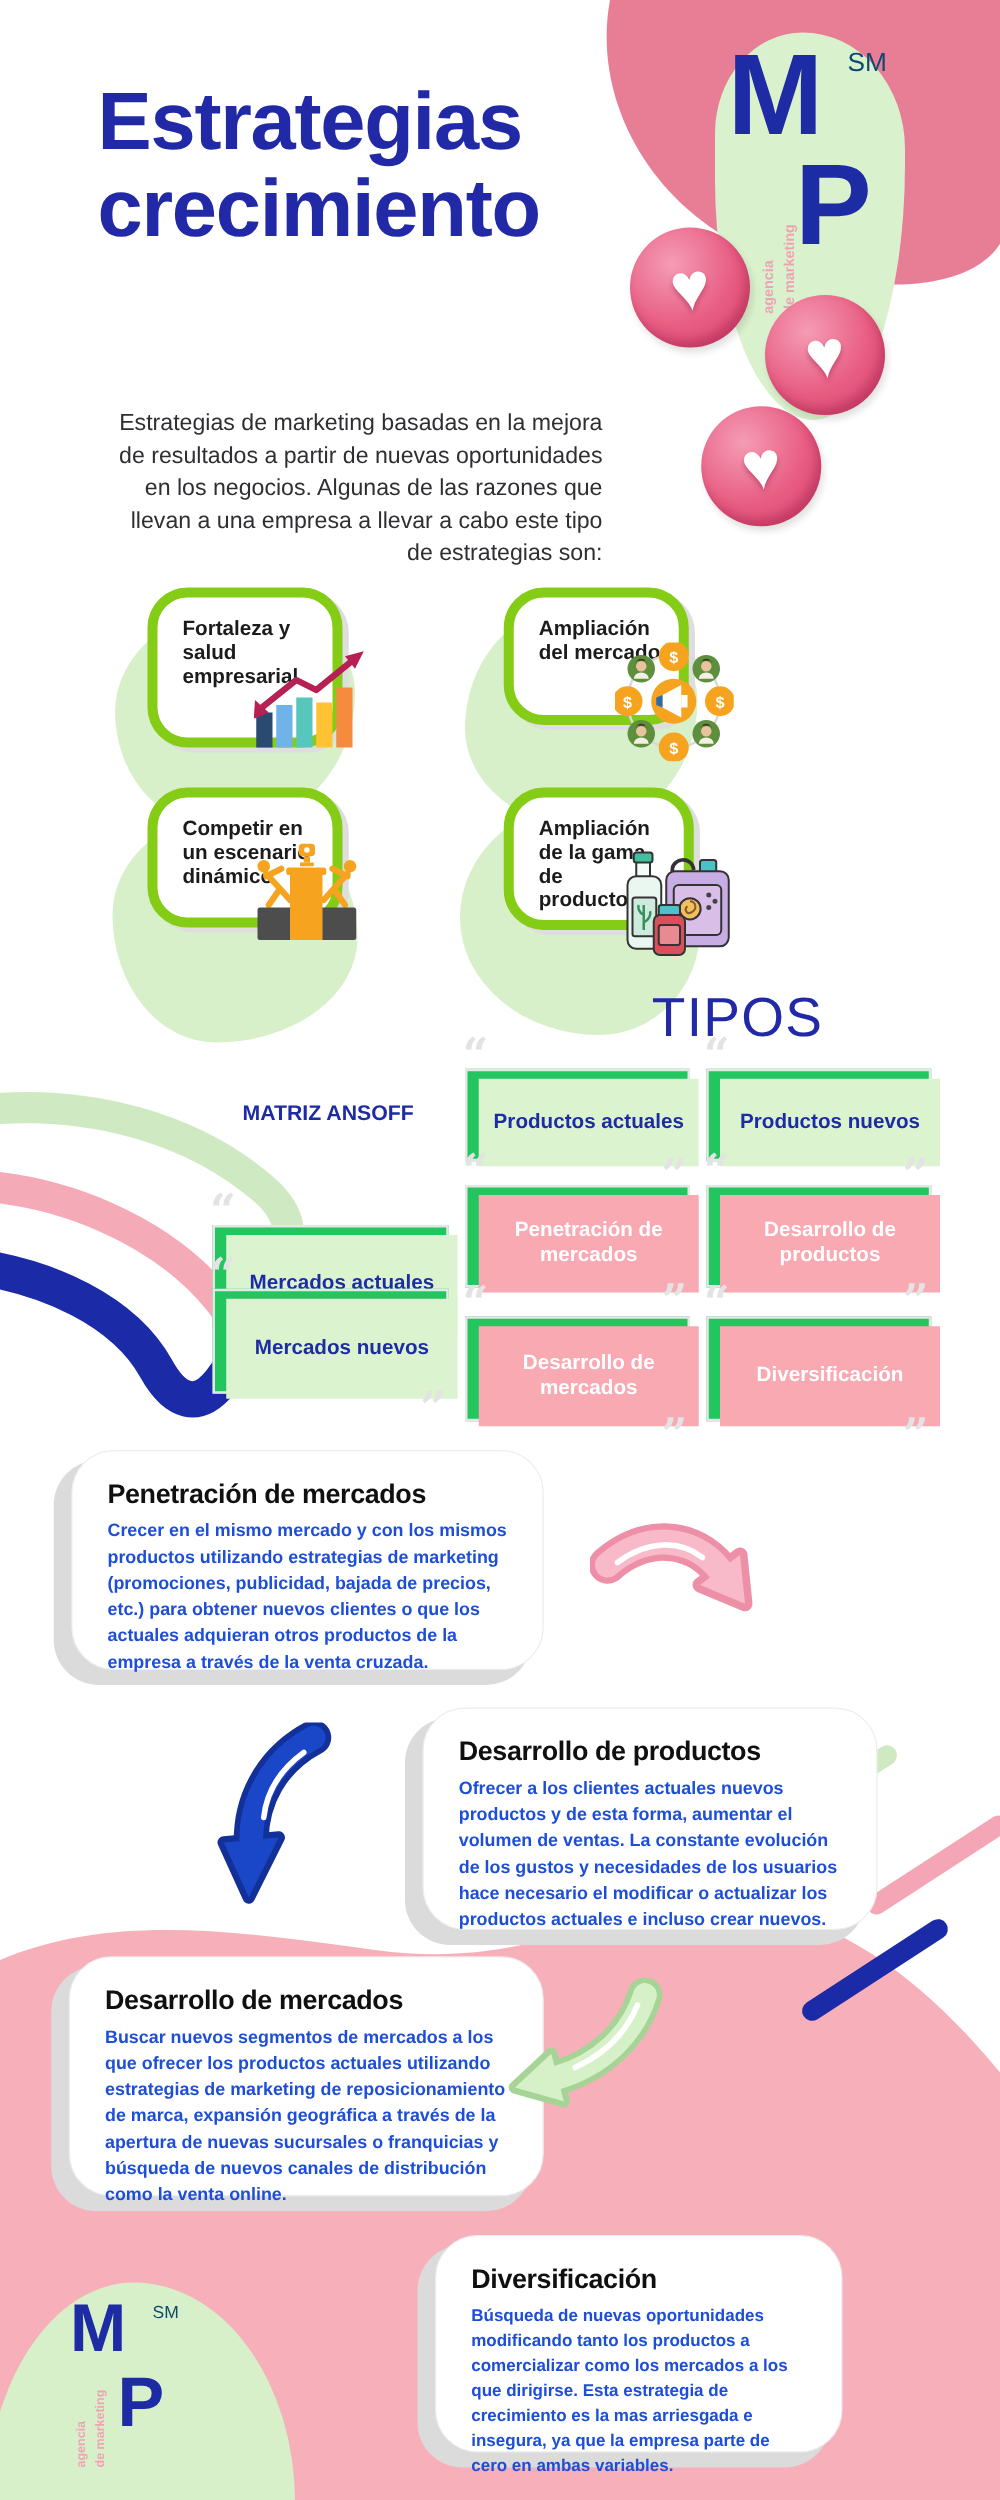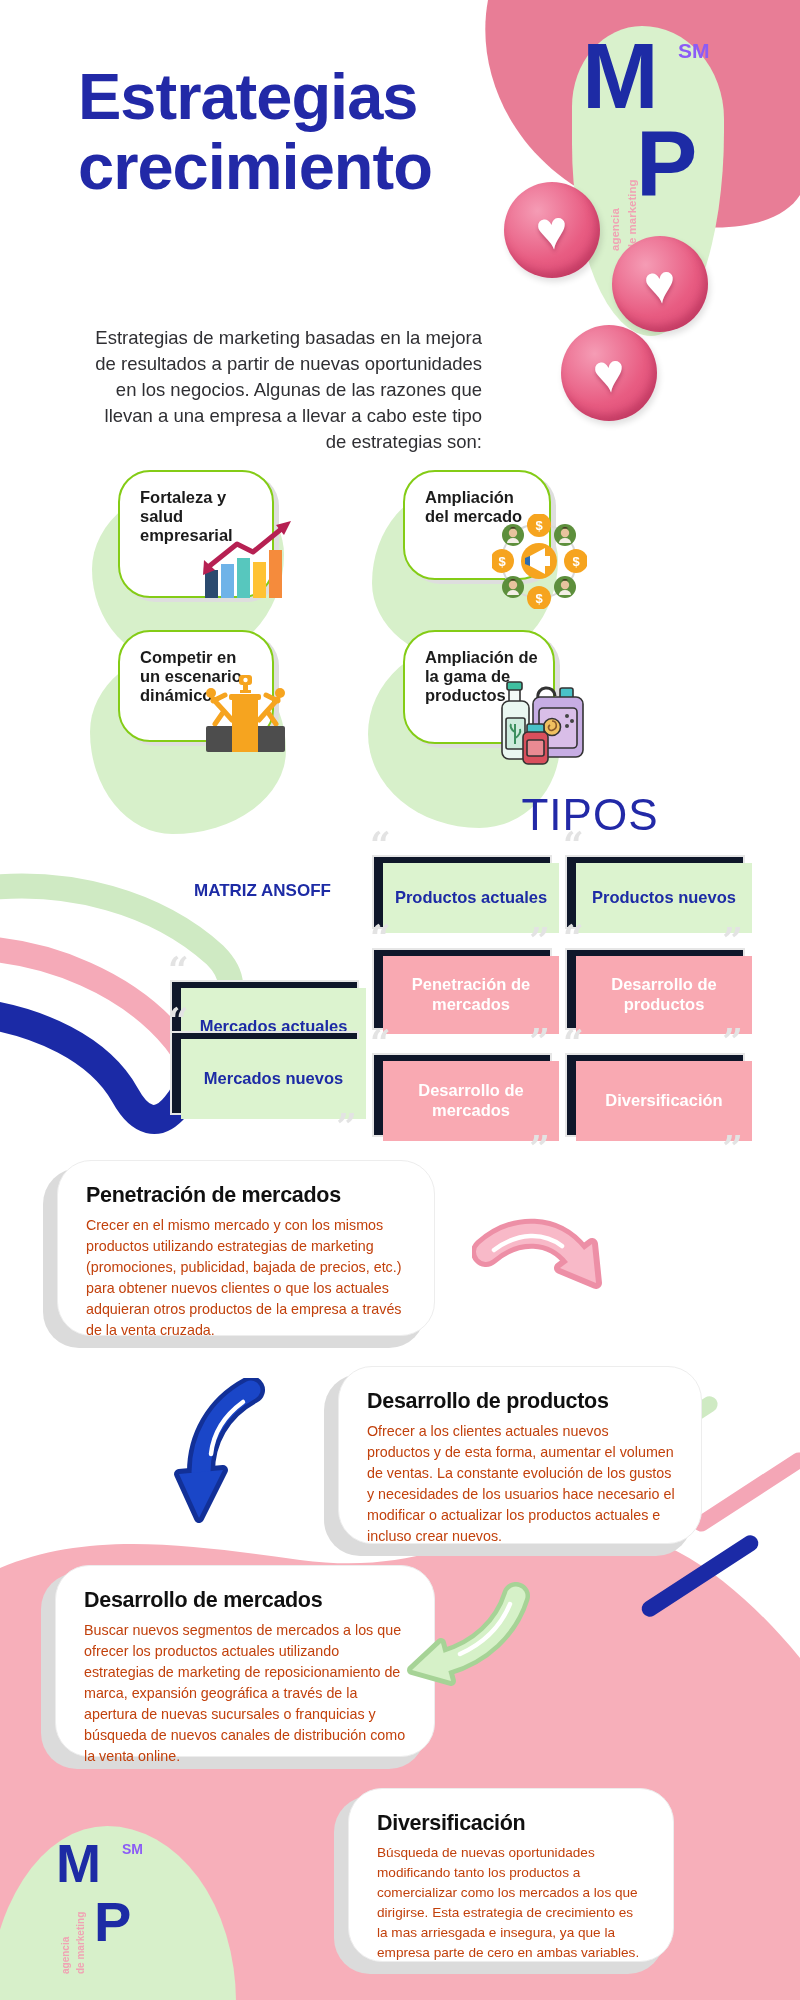--- a/index.html
+++ b/index.html
@@ -5,64 +5,64 @@
   html,body{margin:0;padding:0;background:#f2f2f2;}
   .canvas{position:relative;width:800px;height:2000px;background:#ffffff;overflow:hidden;
           font-family:"Liberation Sans",sans-serif;color:#222;}
   .abs{position:absolute;}
 
   
   .topblob-svg{left:460px;top:0;z-index:1;}
   .green-blob-top{left:572px;top:26px;width:152px;height:310px;background:#D9F1CC;z-index:2;
       border-radius:46% 54% 48% 52% / 26% 30% 66% 62%;}
   .logo-letter{color:#1D2BA5;font-weight:800;z-index:3;line-height:1;}
-  .logo-sm{color:#8b5cf6;font-weight:700;z-index:3;line-height:1;}
+  .logo-sm{color:#0c4a6e;font-weight:400;z-index:3;line-height:1;}
   .tagline{color:#F0A3B4;z-index:3;line-height:1.5;font-weight:bold;}
   .heart{border-radius:50%;display:flex;align-items:center;justify-content:center;z-index:4;
       background:radial-gradient(circle at 35% 30%, #F59CB5 0%, #E85C82 55%, #D94570 100%);
       box-shadow:inset -4px -6px 8px rgba(140,20,60,.35), 2px 4px 6px rgba(0,0,0,.12);}
   .heart span{color:#fff;text-shadow:0 3px 4px rgba(150,30,70,.45);transform:rotate(-6deg);}
 
   
   .title{left:78px;top:62px;width:440px;color:#2229A7;font-weight:800;font-size:65px;
       line-height:1.07;letter-spacing:-1px;z-index:5;}
   .title span{display:block;}
   .intro{left:80px;top:325px;width:402px;font-size:18.5px;line-height:1.4;color:#2F2F33;z-index:5;text-align:right;}
 
   
   .blob{background:#D7F0CA;z-index:1;}
   .b1{left:92px;top:482px;width:192px;height:182px;border-radius:58% 42% 55% 45% / 48% 40% 60% 52%;}
   .b2{left:372px;top:486px;width:186px;height:176px;border-radius:45% 55% 48% 52% / 55% 42% 58% 45%;}
   .b3{left:90px;top:648px;width:196px;height:186px;border-radius:52% 48% 58% 42% / 45% 55% 45% 55%;}
   .b4{left:368px;top:640px;width:192px;height:188px;border-radius:55% 45% 42% 58% / 50% 55% 45% 50%;}
-  .rcard{background:#fff;border:2px solid #84cc16;border-radius:32px;z-index:2;
+  .rcard{background:#fff;border:8px solid #84cc16;border-radius:32px;z-index:2;
       box-shadow:5px 4px 0 #DEDEDE;padding:16px 14px 10px 20px;box-sizing:border-box;}
   .rcard .rtitle{font-weight:800;font-size:16.5px;line-height:1.15;color:#1B1B1B;}
   .icon{z-index:3;}
 
   
   .tipos{left:505px;top:790px;width:170px;text-align:center;color:#2229A7;font-weight:400;
       font-size:44px;letter-spacing:1px;z-index:5;}
   .matriz-label{left:170px;top:855px;width:185px;height:72px;display:flex;align-items:center;
       justify-content:center;color:#1D2BA5;font-weight:800;font-size:17px;z-index:5;text-align:center;}
-  .mcell{background:#0f172a;border:2px solid #E6E6E6;z-index:4;text-decoration:underline;}
+  .mcell{background:#22c55e;border:2px solid #E6E6E6;z-index:4;text-decoration:underline;}
   .mcell::before{content:"\201C";position:absolute;top:-34px;left:-4px;font-size:36px;font-weight:bold;
       color:#E3E3E3;font-family:"DejaVu Serif",serif;}
   .mcell::after{content:"\201D";position:absolute;bottom:-34px;right:0px;font-size:36px;font-weight:bold;
       color:#E3E3E3;font-family:"DejaVu Serif",serif;}
   .mfill{position:absolute;left:9px;top:6px;width:100%;height:100%;display:flex;align-items:center;
       justify-content:center;text-align:center;font-weight:800;font-size:16.5px;line-height:1.2;padding:0 8px;box-sizing:border-box;}
   .mfill.green{background:#DCF3CF;color:#1D2BA5;}
   .mfill.pink{background:#F9A9B2;color:#ffffff;}
 
   
   .scard{background:#fff;border:1px solid #EDEDED;border-radius:34px;z-index:6;
       box-shadow:-12px 10px 0 2px #DBDBDB;padding:22px 26px 0 28px;box-sizing:border-box;}
   .scard .stitle{font-weight:800;font-size:21.5px;color:#101010;margin-bottom:7px;letter-spacing:-0.3px;}
-  .scard .sbody{font-size:14.3px;line-height:1.47;color:#c2410c;}
+  .scard .sbody{font-size:14.3px;line-height:1.47;color:#1d4ed8;font-weight:bold;}
   .arrow{z-index:6;}
 
   
   .dash{height:16px;border-radius:9px;z-index:2;}
   .green-mound{left:-12px;top:1826px;width:248px;height:200px;background:#D7F0CA;z-index:3;
       border-radius:48% 52% 0 0 / 92% 88% 0 0;}
   .ribbons,.bottompink{z-index:1;}
   .logo-bottom{z-index:4;}
 </style>
 </head>

